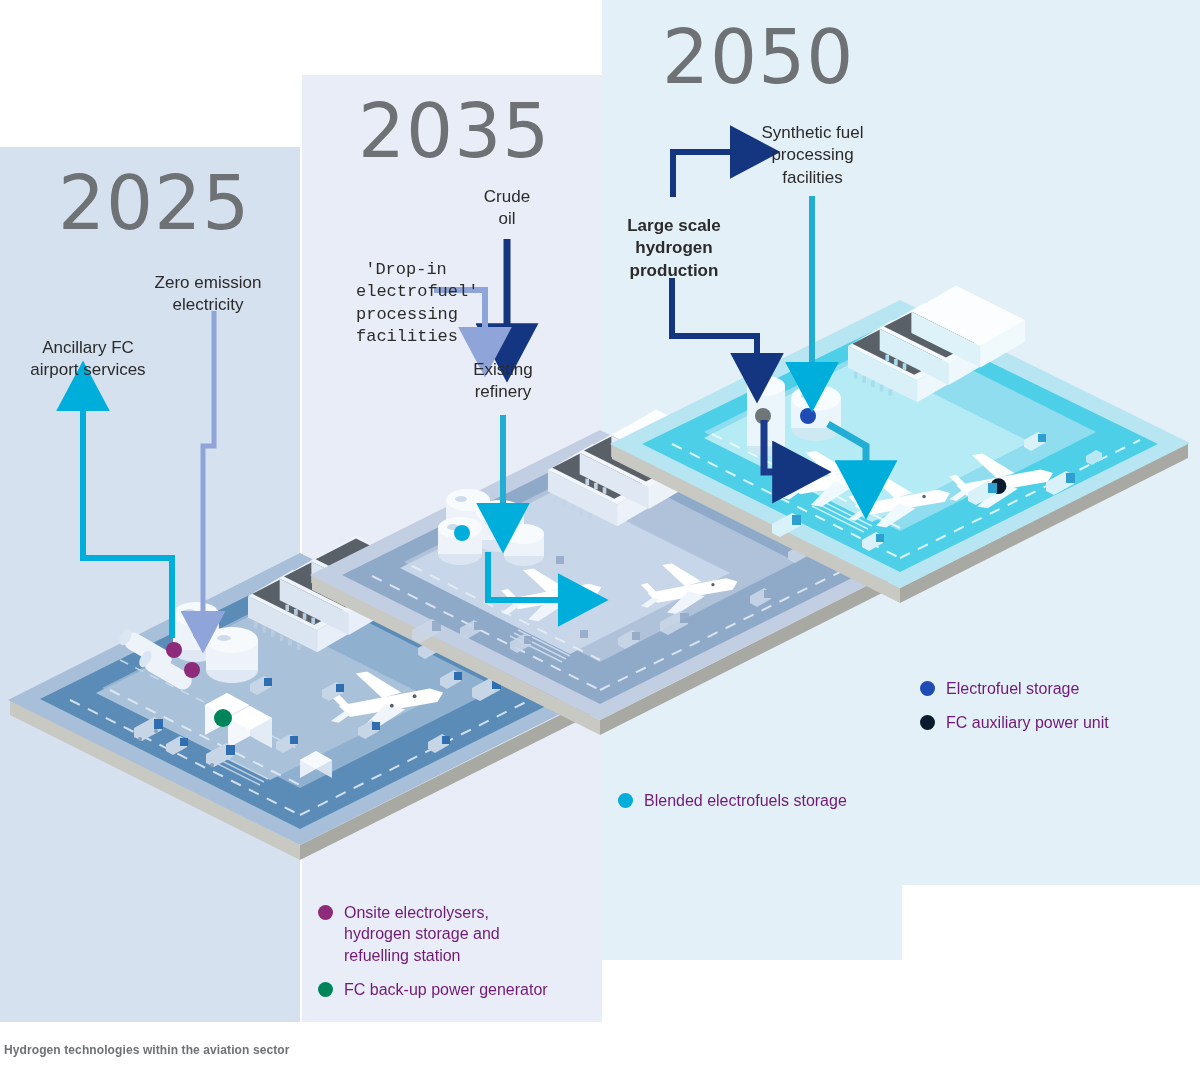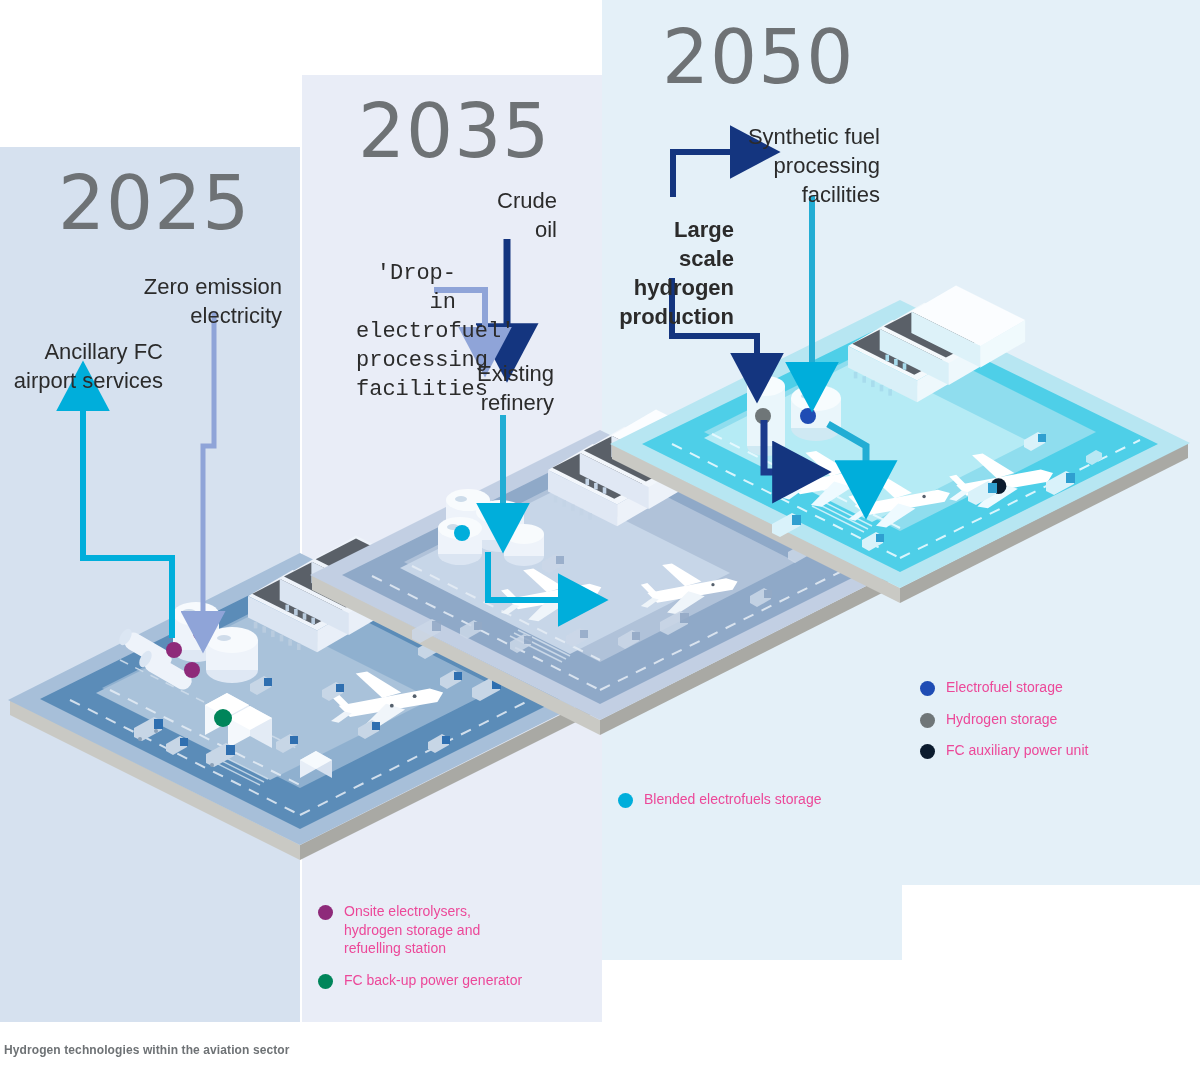--- a/index.html
+++ b/index.html
@@ -12,30 +12,30 @@
   
   #panel-2050-left{position:absolute;left:602px;top:0px;width:300px;height:960px;background:#e4f0f8;}
   #panel-2050-right{position:absolute;left:902px;top:0px;width:298px;height:885px;background:#e4f0f8;}
 
   .year{position:absolute;font-size:74px;color:#6e7275;letter-spacing:1px;
         font-weight:400;font-family:"DejaVu Sans",sans-serif;white-space:nowrap;}
   #year-2025{left:58px; top:160px;}
   #year-2035{left:358px;top:88px;}
   #year-2050{left:662px;top:14px;}
 
-  .callout{position:absolute;font-size:22px;line-height:1.32;color:#2b2b2b;
-           text-align:right;white-space:pre-line;}
+  .callout{position:absolute;font-size:17px;line-height:1.32;color:#2b2b2b;
+           text-align:center;white-space:pre-line;}
 
   .scene{position:absolute;}
 
   .legend{position:absolute;}
   .legend-row{display:flex;align-items:flex-start;margin-bottom:13px;}
   .legend-dot{width:15px;height:15px;border-radius:50%;margin-right:11px;
               margin-top:3px;flex:0 0 auto;}
-  .legend-text{font-size:14px;line-height:1.33;color:#ec4899;white-space:pre-line;}
+  .legend-text{font-size:16px;line-height:1.33;color:#701a75;white-space:pre-line;}
 
   #legend-2025{left:318px;top:902px;width:280px;}
   #legend-2035{left:618px;top:790px;width:280px;}
   #legend-2050{left:920px;top:678px;width:270px;}
 
   #caption{position:absolute;left:4px;top:1043px;font-size:12px;font-weight:bold;
            color:#6e7275;letter-spacing:.1px;}
 
   .arrows{position:absolute;left:0;top:0;width:1200px;height:1068px;
           pointer-events:none;}
@@ -579,22 +579,18 @@
     <span class="legend-text">Blended electrofuels storage</span>
   </div>
 </div>
 
 <div class="legend" id="legend-2050">
   <div class="legend-row">
     <span class="legend-dot" style="background:#1f4cb4"></span>
     <span class="legend-text">Electrofuel storage</span>
   </div>
   <div class="legend-row">
-    <span class="legend-dot" style="background:#6f7678"></span>
-    <span class="legend-text">Hydrogen storage</span>
-  </div>
-  <div class="legend-row">
     <span class="legend-dot" style="background:#0b1b2e"></span>
     <span class="legend-text">FC auxiliary power unit</span>
   </div>
 </div>
 
 <div id="caption">Hydrogen technologies within the aviation sector</div>
 
 </body></html>

